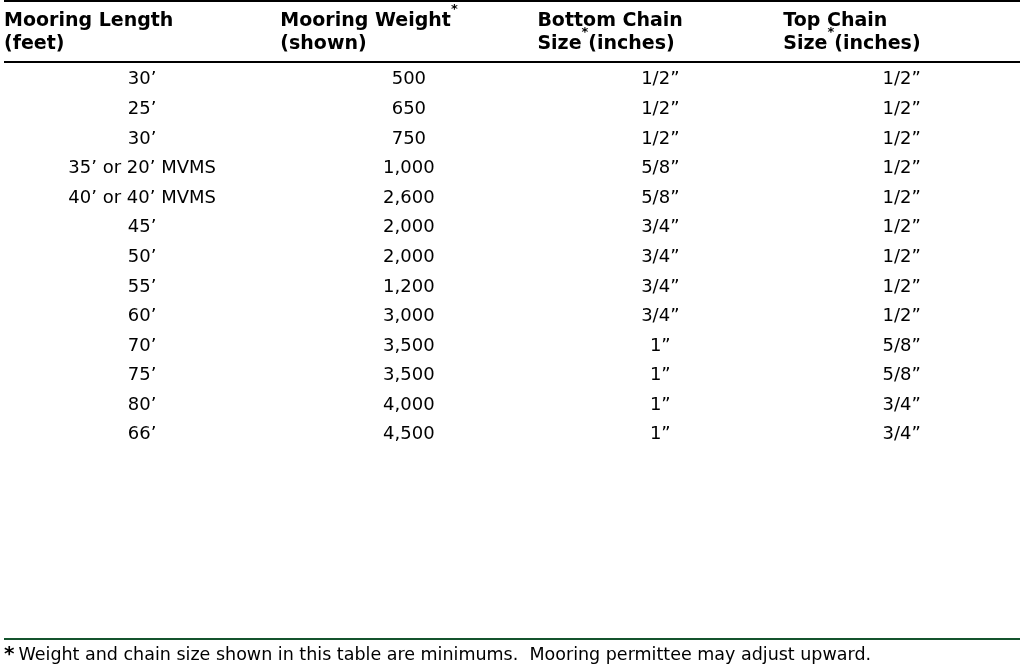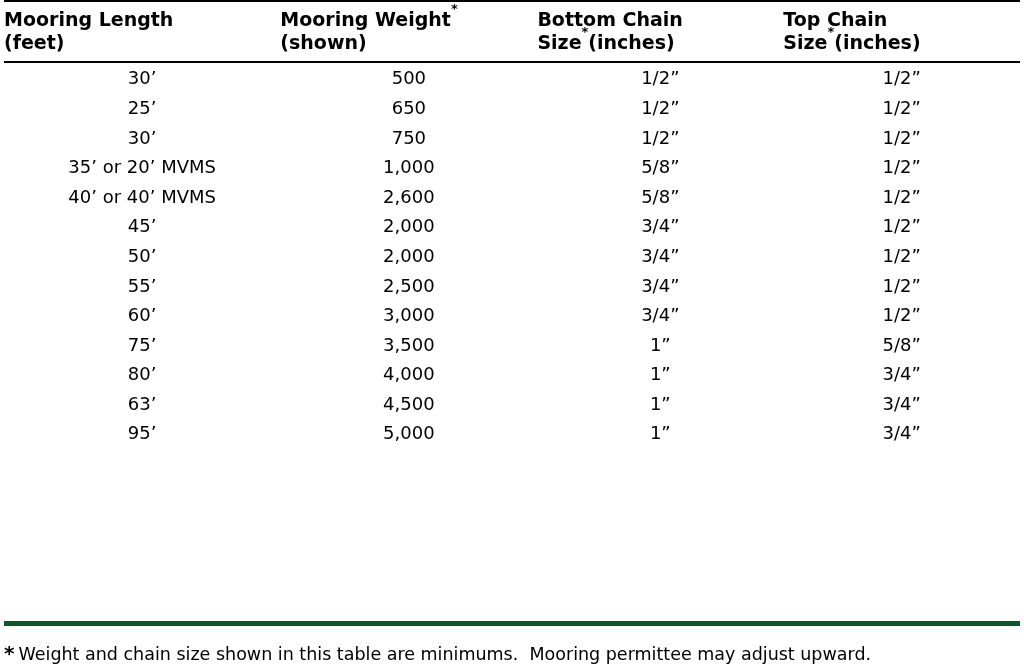--- a/index.html
+++ b/index.html
@@ -58,22 +58,22 @@
     top: -6px;
     font-weight: bold;
   }
   .footnote {
     position: absolute;
     left: 4px;
     right: 4px;
     bottom: 6px;
     font-size: 17.5px;
     line-height: 1.3;
-    padding-top: 14px;
-    border-top: 5px solid #14532d;
+    padding-top: 0;
+    border-top: 2px solid #14532d;
     white-space: pre;
   }
   .footnote .star {
     font-weight: bold;
     font-size: 20px;
     margin-right: 4px;
   }
   .table-wrap {
     position: absolute;
     top: 0;
@@ -152,51 +152,51 @@
           <td>1/2”</td>
         </tr>
         <tr>
           <td>50’</td>
           <td>2,000</td>
           <td>3/4”</td>
           <td>1/2”</td>
         </tr>
         <tr>
           <td>55’</td>
-          <td>2,500</td>
+          <td>1,200</td>
           <td>3/4”</td>
           <td>1/2”</td>
         </tr>
         <tr>
           <td>60’</td>
           <td>3,000</td>
           <td>3/4”</td>
           <td>1/2”</td>
         </tr>
         <tr>
+          <td>70’</td>
+          <td>3,500</td>
+          <td>1”</td>
+          <td>5/8”</td>
+        </tr>
+        <tr>
           <td>75’</td>
           <td>3,500</td>
           <td>1”</td>
           <td>5/8”</td>
         </tr>
         <tr>
           <td>80’</td>
           <td>4,000</td>
           <td>1”</td>
           <td>3/4”</td>
         </tr>
         <tr>
-          <td>63’</td>
+          <td>66’</td>
           <td>4,500</td>
-          <td>1”</td>
-          <td>3/4”</td>
-        </tr>
-        <tr>
-          <td>95’</td>
-          <td>5,000</td>
           <td>1”</td>
           <td>3/4”</td>
         </tr>
       </tbody>
     </table>
   </div>
 
   <div class="footnote"><span class="star">*</span><span>Weight and chain size shown in this table are minimums.  Mooring permittee may adjust upward.</span></div>
 
 </div>

